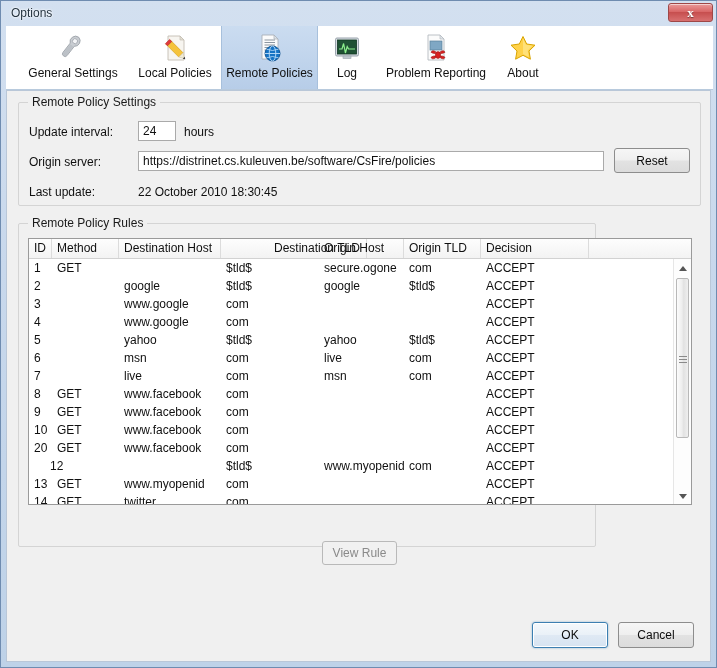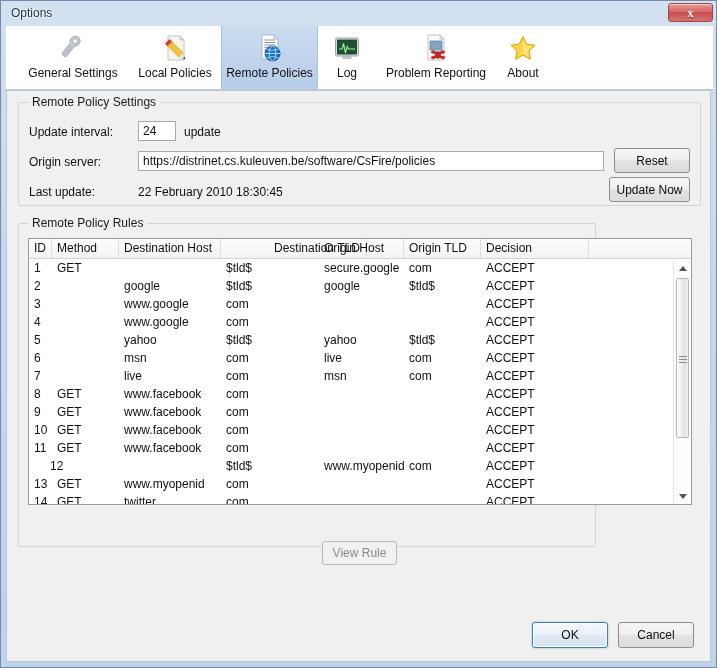--- a/index.html
+++ b/index.html
@@ -409,29 +409,28 @@
     </div>
   </div>
 
   <div class="window-inner-border" style="top:89px;left:5px;right:5px;bottom:5px;border:1px solid #b9c7d8;background:#f0f0f0;"></div>
 
   <div class="groupbox" style="left:17px; top:101px; width:683px; height:104px;">
     <div class="gb-title">Remote Policy Settings</div>
 
     <div class="field-label" style="left:10px; top:22px;">Update interval:</div>
     <input class="textbox" type="text" style="left: 119px; top: 18px; width: 38px; height: 20px; text-align: left;" value="24">
-    <div class="field-label" style="left:165px; top:22px;">update</div>
+    <div class="field-label" style="left:165px; top:22px;">hours</div>
 
     <div class="field-label" style="left:10px; top:52px;">Origin server:</div>
     <input class="textbox" type="text" style="left: 119px; top: 48px; width: 466px; height: 20px;" value="https://distrinet.cs.kuleuven.be/software/CsFire/policies">
     <div class="btn" style="left:595px; top:45px; width:76px; height:25px;">Reset</div>
 
     <div class="field-label" style="left:10px; top:82px;">Last update:</div>
-    <div class="static-value" style="left:119px; top:82px;">22 February 2010 18:30:45</div>
-    <div class="btn" style="left:590px; top:74px; width:81px; height:25px;">Update Now</div>
+    <div class="static-value" style="left:119px; top:82px;">22 October 2010 18:30:45</div>
   </div>
 
   <div class="groupbox" style="left:17px; top:222px; width:578px; height:324px;">
     <div class="gb-title">Remote Policy Rules</div>
 
     <div class="table-frame" style="left:9px; top:14px; width:664px; height:267px;">
 
       <div class="table-header" id="rules-header">
           <div class="th" style="left: 0px; width: 23px;">ID</div>
           <div class="th" style="left: 23px; width: 67px;">Method</div>
@@ -441,21 +440,21 @@
           <div class="th" style="left: 375px; width: 77px;">Origin TLD</div>
           <div class="th" style="left: 452px; width: 108px;">Decision</div>
         </div>
 
       <div class="table-body" id="rules-body">
           <div class="row">
             <div class="cell" style="left: 0px; width: 23px;">1</div>
             <div class="cell" style="left: 23px; width: 67px;">GET</div>
             <div class="cell" style="left: 90px; width: 102px;"></div>
             <div class="cell" style="left: 192px; width: 98px;">$tld$</div>
-            <div class="cell" style="left: 290px; width: 85px;">secure.google</div>
+            <div class="cell" style="left: 290px; width: 85px;">secure.ogone</div>
             <div class="cell" style="left: 375px; width: 77px;">com</div>
             <div class="cell" style="left: 452px; width: 108px;">ACCEPT</div>
           </div>
           <div class="row">
             <div class="cell" style="left: 0px; width: 23px;">2</div>
             <div class="cell" style="left: 23px; width: 67px;"></div>
             <div class="cell" style="left: 90px; width: 102px;">google</div>
             <div class="cell" style="left: 192px; width: 98px;">$tld$</div>
             <div class="cell" style="left: 290px; width: 85px;">google</div>
             <div class="cell" style="left: 375px; width: 77px;">$tld$</div>
@@ -527,21 +526,21 @@
           <div class="row">
             <div class="cell" style="left: 0px; width: 23px;">10</div>
             <div class="cell" style="left: 23px; width: 67px;">GET</div>
             <div class="cell" style="left: 90px; width: 102px;">www.facebook</div>
             <div class="cell" style="left: 192px; width: 98px;">com</div>
             <div class="cell" style="left: 290px; width: 85px;"></div>
             <div class="cell" style="left: 375px; width: 77px;"></div>
             <div class="cell" style="left: 452px; width: 108px;">ACCEPT</div>
           </div>
           <div class="row">
-            <div class="cell" style="left: 0px; width: 23px;">11</div>
+            <div class="cell" style="left: 0px; width: 23px;">20</div>
             <div class="cell" style="left: 23px; width: 67px;">GET</div>
             <div class="cell" style="left: 90px; width: 102px;">www.facebook</div>
             <div class="cell" style="left: 192px; width: 98px;">com</div>
             <div class="cell" style="left: 290px; width: 85px;"></div>
             <div class="cell" style="left: 375px; width: 77px;"></div>
             <div class="cell" style="left: 452px; width: 108px;">ACCEPT</div>
           </div>
           <div class="row">
             <div class="cell" style="left: 16px; width: 23px;">12</div>
             <div class="cell" style="left: 23px; width: 67px;"></div>

